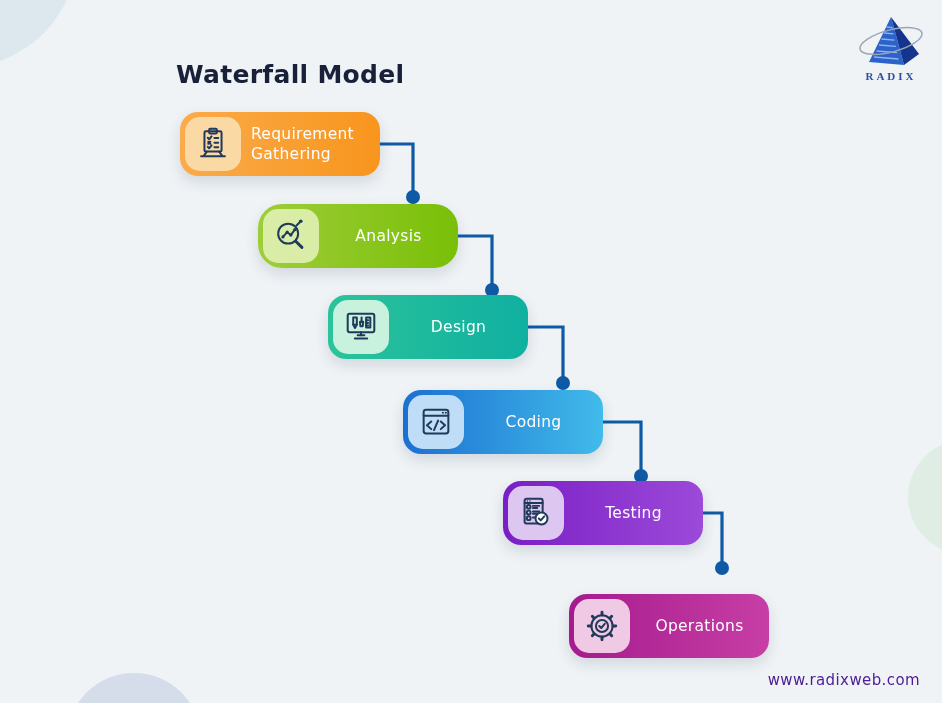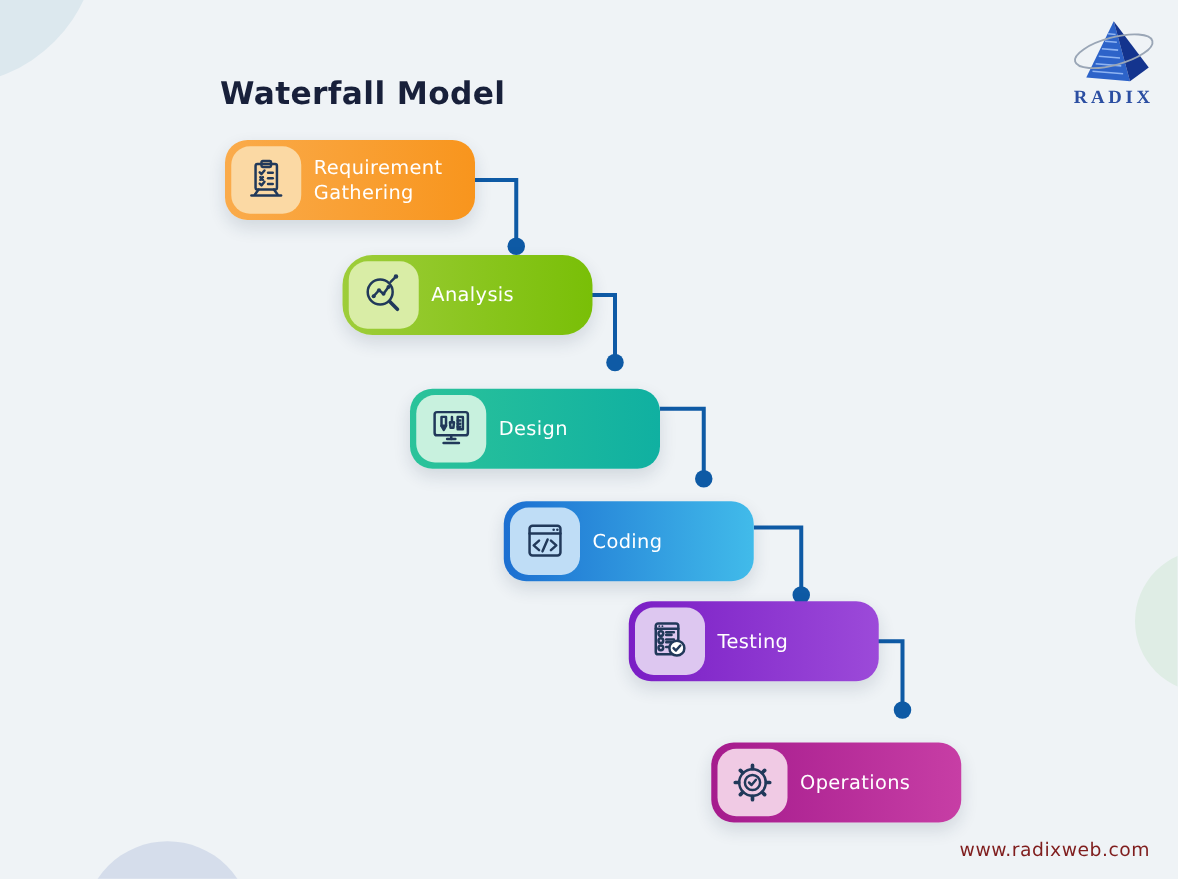--- a/index.html
+++ b/index.html
@@ -16,60 +16,60 @@
 
   .title{
     position:absolute;left:176px;top:60px;margin:0;
     font-size:25px;font-weight:bold;color:#18203A;letter-spacing:.3px;
   }
 
   .logo{position:absolute;left:851px;top:14px;width:80px;text-align:center;}
   .logo svg{display:block;margin:0 auto;}
   .logo-text{
     font-family:"Liberation Serif","DejaVu Serif",serif;font-weight:bold;
-    font-size:15px;letter-spacing:3px;color:#2B4EA2;margin-top:-2px;
+    font-size:11px;letter-spacing:3px;color:#2B4EA2;margin-top:-2px;
   }
 
   .connectors{position:absolute;left:0;top:0;pointer-events:none;}
   .connectors path{fill:none;stroke:var(--conn,#0E5AA5);stroke-width:3.2px;}
   .connectors circle{fill:var(--conn,#0E5AA5);}
 
   .stage{
     position:absolute;width:200px;height:64px;border-radius:18px;
     display:flex;align-items:center;
     box-shadow:0 6px 14px rgba(30,50,80,.14);
   }
   .s1{left:180px;top:112px;}
-  .s2{left:274px;top:204px;border-radius:24px;}
-  .s3{left:328px;top:295px;margin-top:16px;}
+  .s2{left:258px;top:204px;border-radius:24px;}
+  .s3{left:328px;top:295px;}
   .s4{left:403px;top:390px;}
   .s5{left:503px;top:481px;}
   .s6{left:569px;top:574px;margin-top:20px;}
 
   .tile{
     width:56px;height:54px;min-width:56px;margin-left:5px;border-radius:15px;
     display:flex;align-items:center;justify-content:center;
   }
   .tile svg{
     width:38px;height:38px;stroke:#21395A;fill:none;
     stroke-width:2.1;stroke-linecap:round;stroke-linejoin:round;
   }
   .tile svg .f{fill:#21395A;stroke:none;}
   .tile svg .wf{fill:#ffffff;}
   .tile svg .thick{stroke-width:3.1;}
 
-  .label-wrap{flex:1;display:flex;justify-content:flex-start;align-items:center;padding:0 10px;}
+  .label-wrap{flex:1;display:flex;justify-content:center;align-items:center;padding:0 10px;}
   .label{
     color:#fff;font-size:15.5px;font-weight:500;line-height:1.3;
     display:inline-block;text-align:left;letter-spacing:.3px;
   }
 
   .footer{
     position:absolute;right:22px;bottom:14px;
-    font-size:15px;color:#7f1d1d;letter-spacing:.4px;
+    font-size:15px;color:#4c1d95;letter-spacing:.4px;
   }
 </style>
 </head>
 <body>
 
 <div class="canvas" style="background: rgb(239, 243, 246);">
 
   <div class="deco deco-tl"></div>
   <div class="deco deco-bl"></div>
   <div class="deco deco-r"></div>
@@ -158,21 +158,21 @@
         <path d="M18.9 14.6 h3.4 l-.5 4.6 h-2.4 z"></path>
         <rect x="25.4" y="10" width="4.4" height="10.5"></rect>
         <path d="M25.4 13 h2.1 M25.4 15.7 h2.1 M25.4 18.4 h2.1"></path>
       </svg>
     </span>
     <span class="label-wrap">
         <span class="label">Design</span>
       </span>
   </div>
 
-  <div class="stage s4" style="background: linear-gradient(90deg, rgb(28, 111, 209) 0%, rgb(65, 187, 234) 100%); margin-top: 11px;">
+  <div class="stage s4" style="background: linear-gradient(90deg, rgb(28, 111, 209) 0%, rgb(65, 187, 234) 100%);">
     <span class="tile" style="background: rgb(191, 221, 246);">
       <svg viewBox="0 0 40 40">
         <rect x="7" y="7" width="26" height="25" rx="2.5"></rect>
         <line x1="7" y1="13.5" x2="33" y2="13.5"></line>
         <circle class="f" cx="27.3" cy="10.3" r="1.1"></circle>
         <circle class="f" cx="30.4" cy="10.3" r="1.1"></circle>
         <path d="M15 19.5 l-4.5 4 4.5 4"></path>
         <path d="M25 19.5 l4.5 4 -4.5 4"></path>
         <path d="M22.2 18.5 l-4.3 10"></path>
       </svg>

